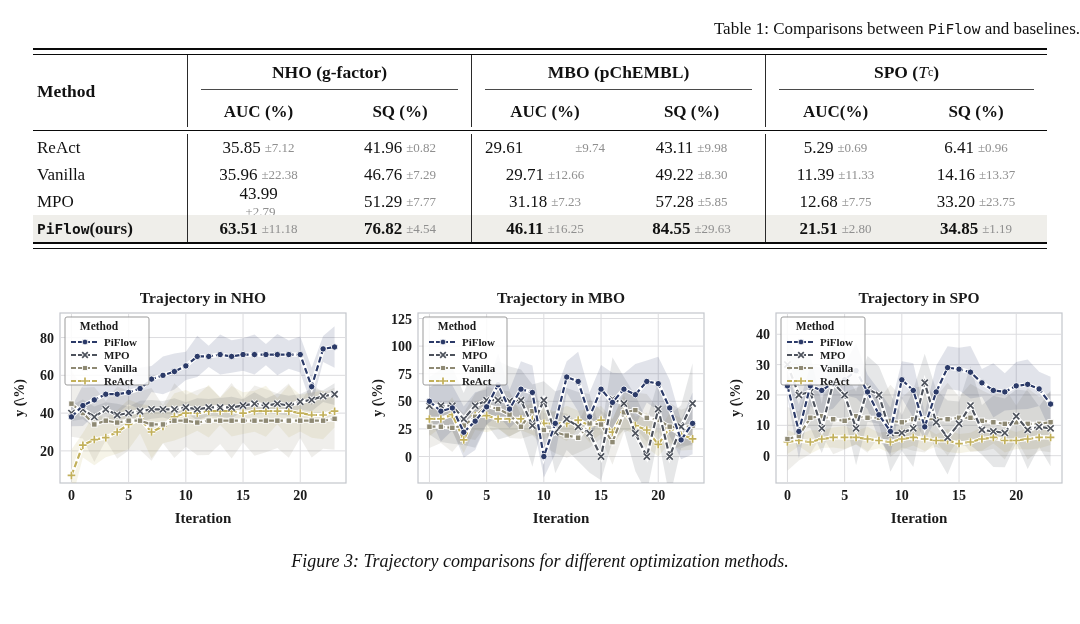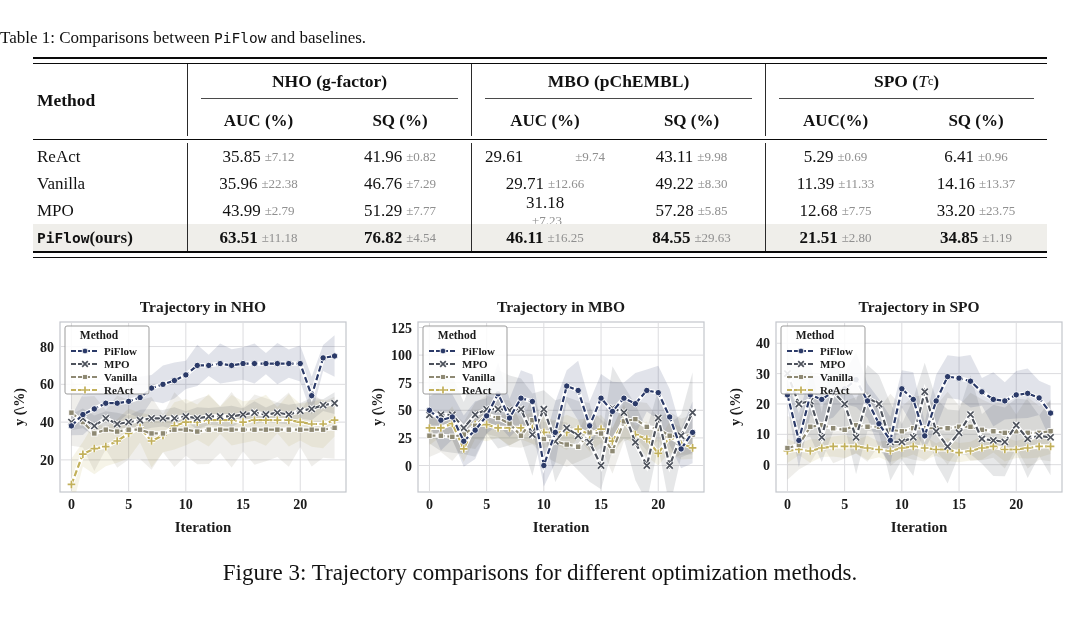--- a/index.html
+++ b/index.html
@@ -1,20 +1,20 @@
 <!DOCTYPE html>
 <html><head>
 <meta charset="utf-8">
 <style>
   html,body{margin:0;padding:0;}
   body{
     width:1080px;height:624px;background:#ffffff;overflow:hidden;
     font-family:"Liberation Serif","DejaVu Serif",serif;color:#111;
   }
-  .caption{ text-align:left; font-size:17px; padding-top:28px; }
+  .caption{ text-align:right; font-size:17px; padding-top:19px; }
   .caption .code{ font-family:"DejaVu Sans Mono",monospace; font-size:14.5px; }
 
   
   .ptable{ width:1014px; margin:9px auto 0 auto; }
   .rule-double{ height:4px; border-top:2.4px solid #0a0a0a; border-bottom:1.2px solid #0a0a0a; }
   .grid{ display:grid; grid-template-columns:154px 142px 142px 147px 147px 140px 142px; }
   .cell{ display:flex; align-items:center; justify-content:center; }
   .bar-l{ border-left:1.2px solid #2a2a2a; }
   .method-h{ justify-content:flex-start; font-weight:bold; font-size:17.5px; padding-left:4px; }
   .group-h{ font-weight:bold; font-size:17.5px; height:34px; }
@@ -27,21 +27,21 @@
   .m-code{ font-family:"DejaVu Sans Mono",monospace; font-size:14.5px; font-weight:bold; }
   .m-rest{ font-weight:bold; }
   .pm{ font-size:13px; color:#8f8f8f; margin-left:4px; }
   .hl{ background:#efeeea; }
   .bold-v{ font-weight:bold; }
 
   
   .figure-row{ display:flex; justify-content:center; gap:18px; margin-top:40px; }
   svg.chart{ display:block; }
   svg.chart text{ font-family:"Liberation Serif","DejaVu Serif",serif; fill:#1a1a1a; }
-  .fig-caption{ text-align:center; font-size:23px; margin-top:10px; }
+  .fig-caption{ text-align:center; font-size:18px; margin-top:10px;font-style:italic; }
 </style>
 </head>
 <body>
 
 <div class="caption">
   <span>Table 1: Comparisons between </span><span class="code">PiFlow</span><span> and baselines.</span>
 </div>
 
 <div class="ptable">
   <div class="rule-double"></div>
@@ -115,29 +115,29 @@
       </div>
       <div class="cell body-cell bar-l" style="grid-row: 6;">
         <span class="v">11.39</span>
         <span class="pm">±11.33</span>
       </div>
       <div class="cell body-cell" style="grid-row: 6;">
         <span class="v">14.16</span>
         <span class="pm">±13.37</span>
       </div>
       <div class="cell body-cell m-cell" style="grid-row: 7;">MPO</div>
-      <div class="cell body-cell bar-l" style="grid-row: 7;">
+      <div class="cell body-cell bar-l" style="grid-row: 7; flex-direction: column;">
         <span class="v">43.99</span>
         <span class="pm">±2.79</span>
       </div>
       <div class="cell body-cell" style="grid-row: 7;">
         <span class="v">51.29</span>
         <span class="pm">±7.77</span>
       </div>
-      <div class="cell body-cell bar-l" style="grid-row: 7; flex-direction: column;">
+      <div class="cell body-cell bar-l" style="grid-row: 7;">
         <span class="v">31.18</span>
         <span class="pm">±7.23</span>
       </div>
       <div class="cell body-cell" style="grid-row: 7;">
         <span class="v">57.28</span>
         <span class="pm">±5.85</span>
       </div>
       <div class="cell body-cell bar-l" style="grid-row: 7;">
         <span class="v">12.68</span>
         <span class="pm">±7.75</span>

